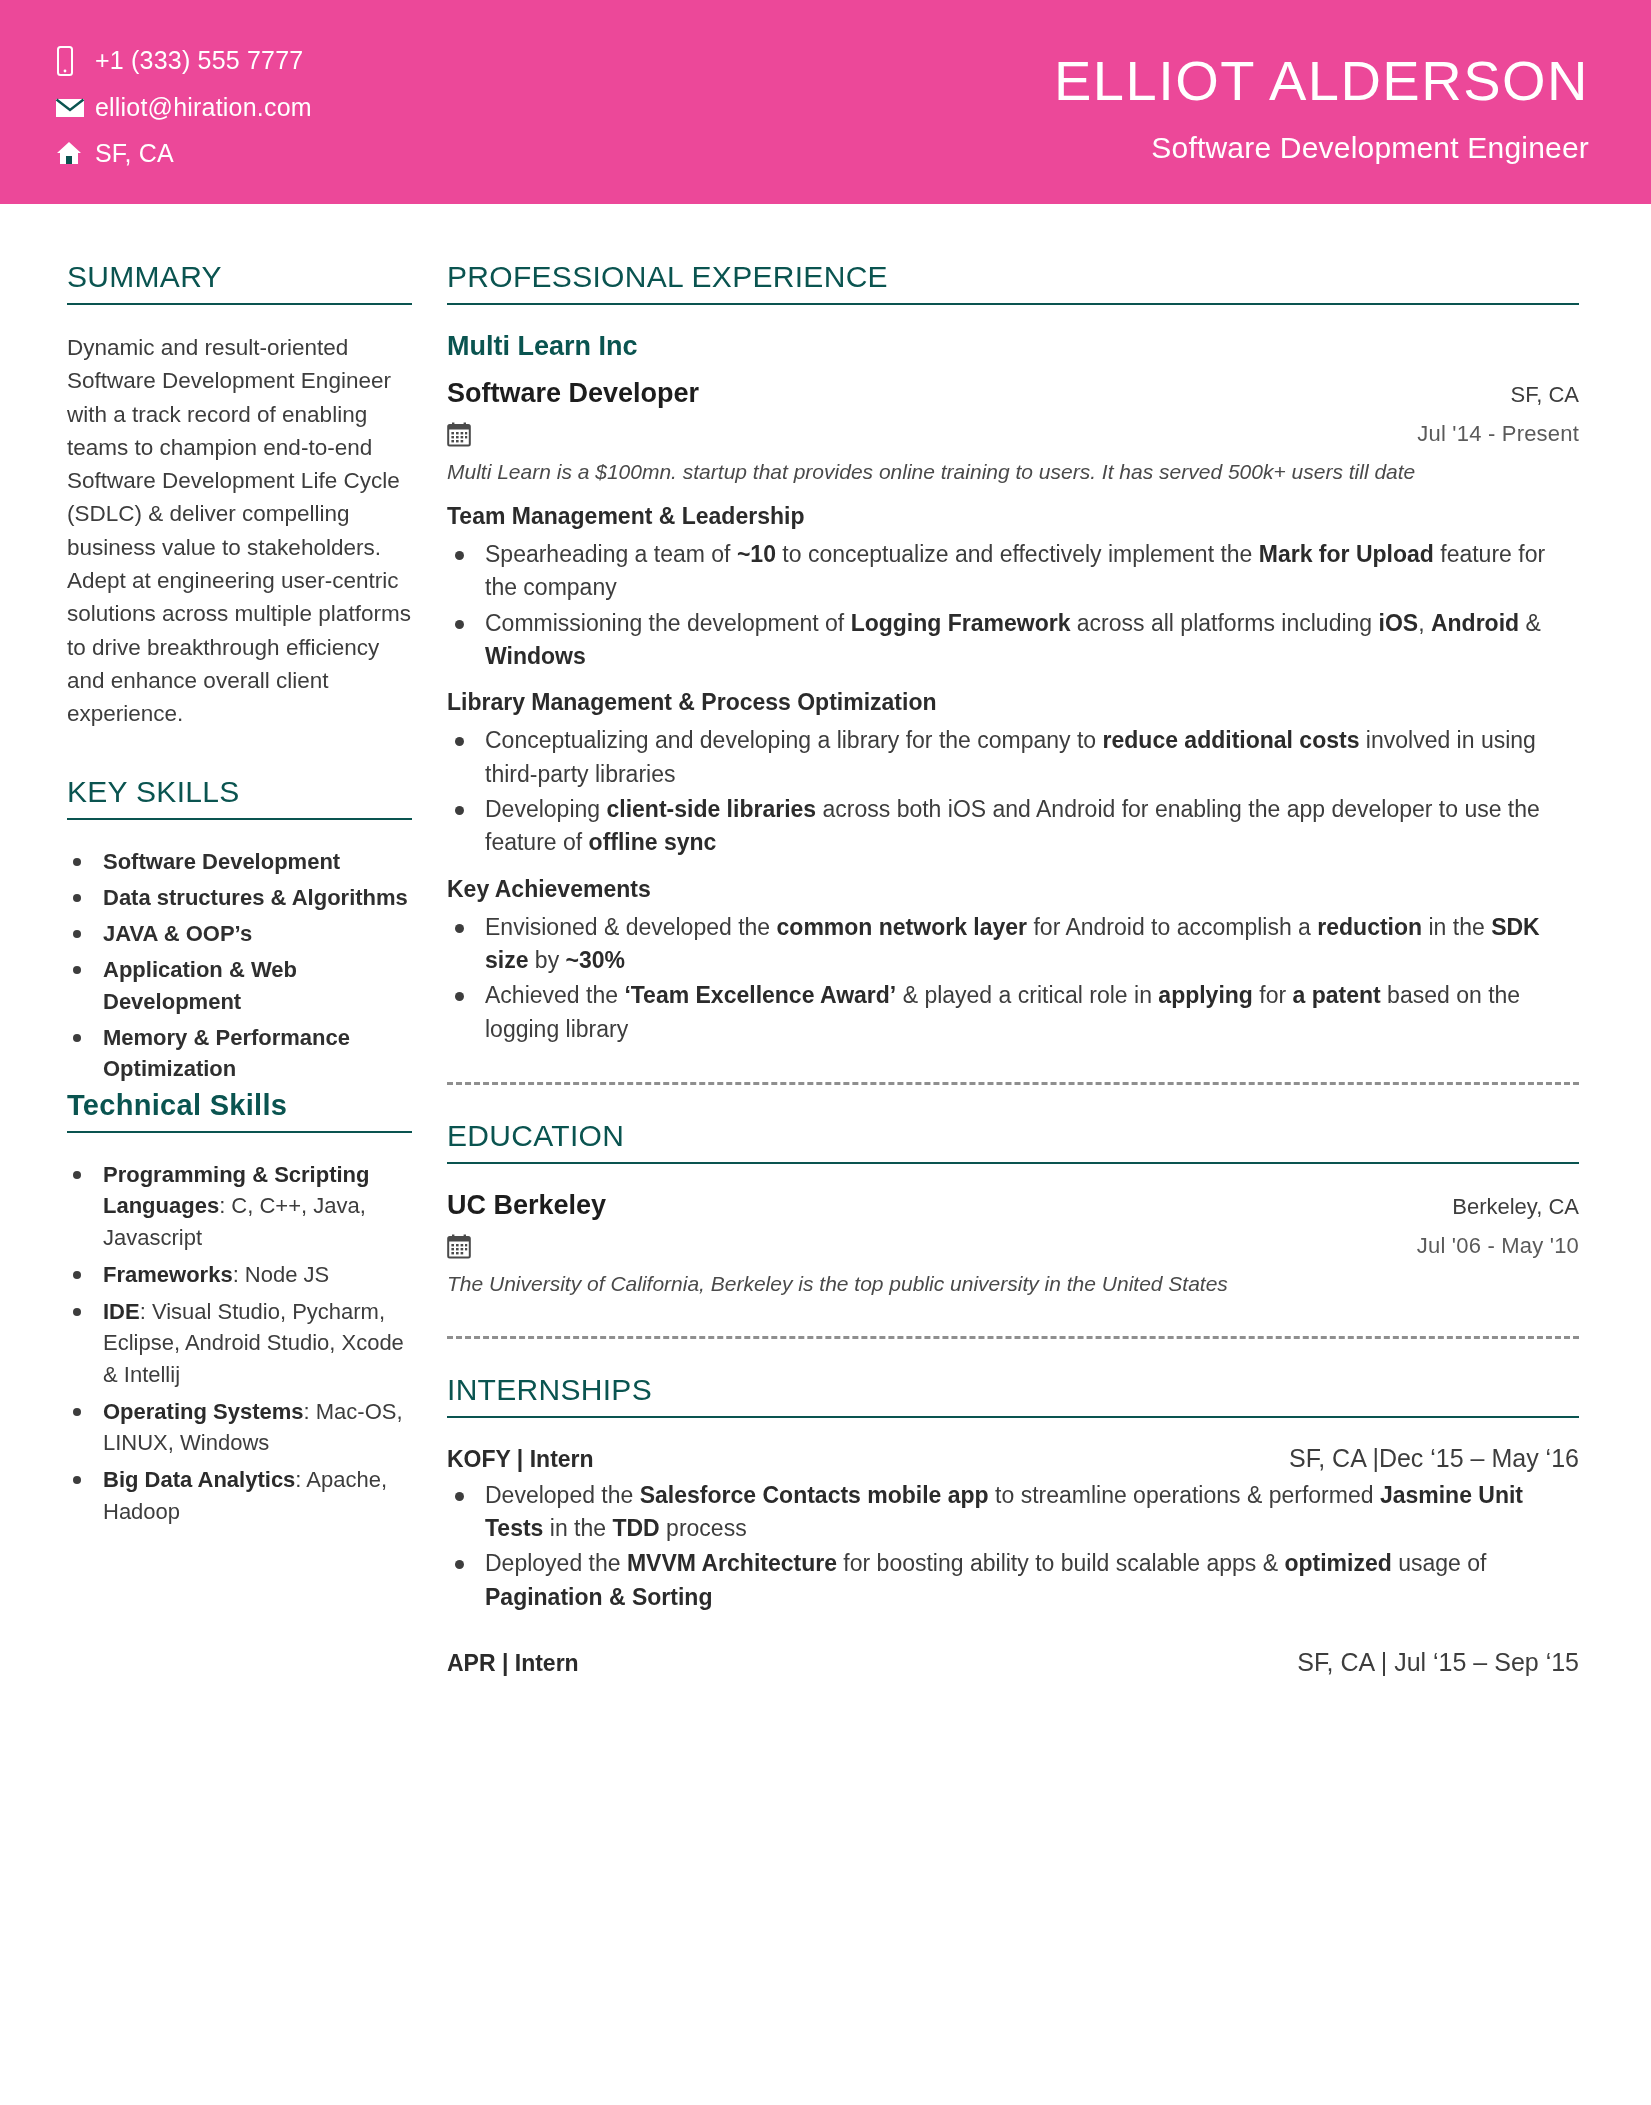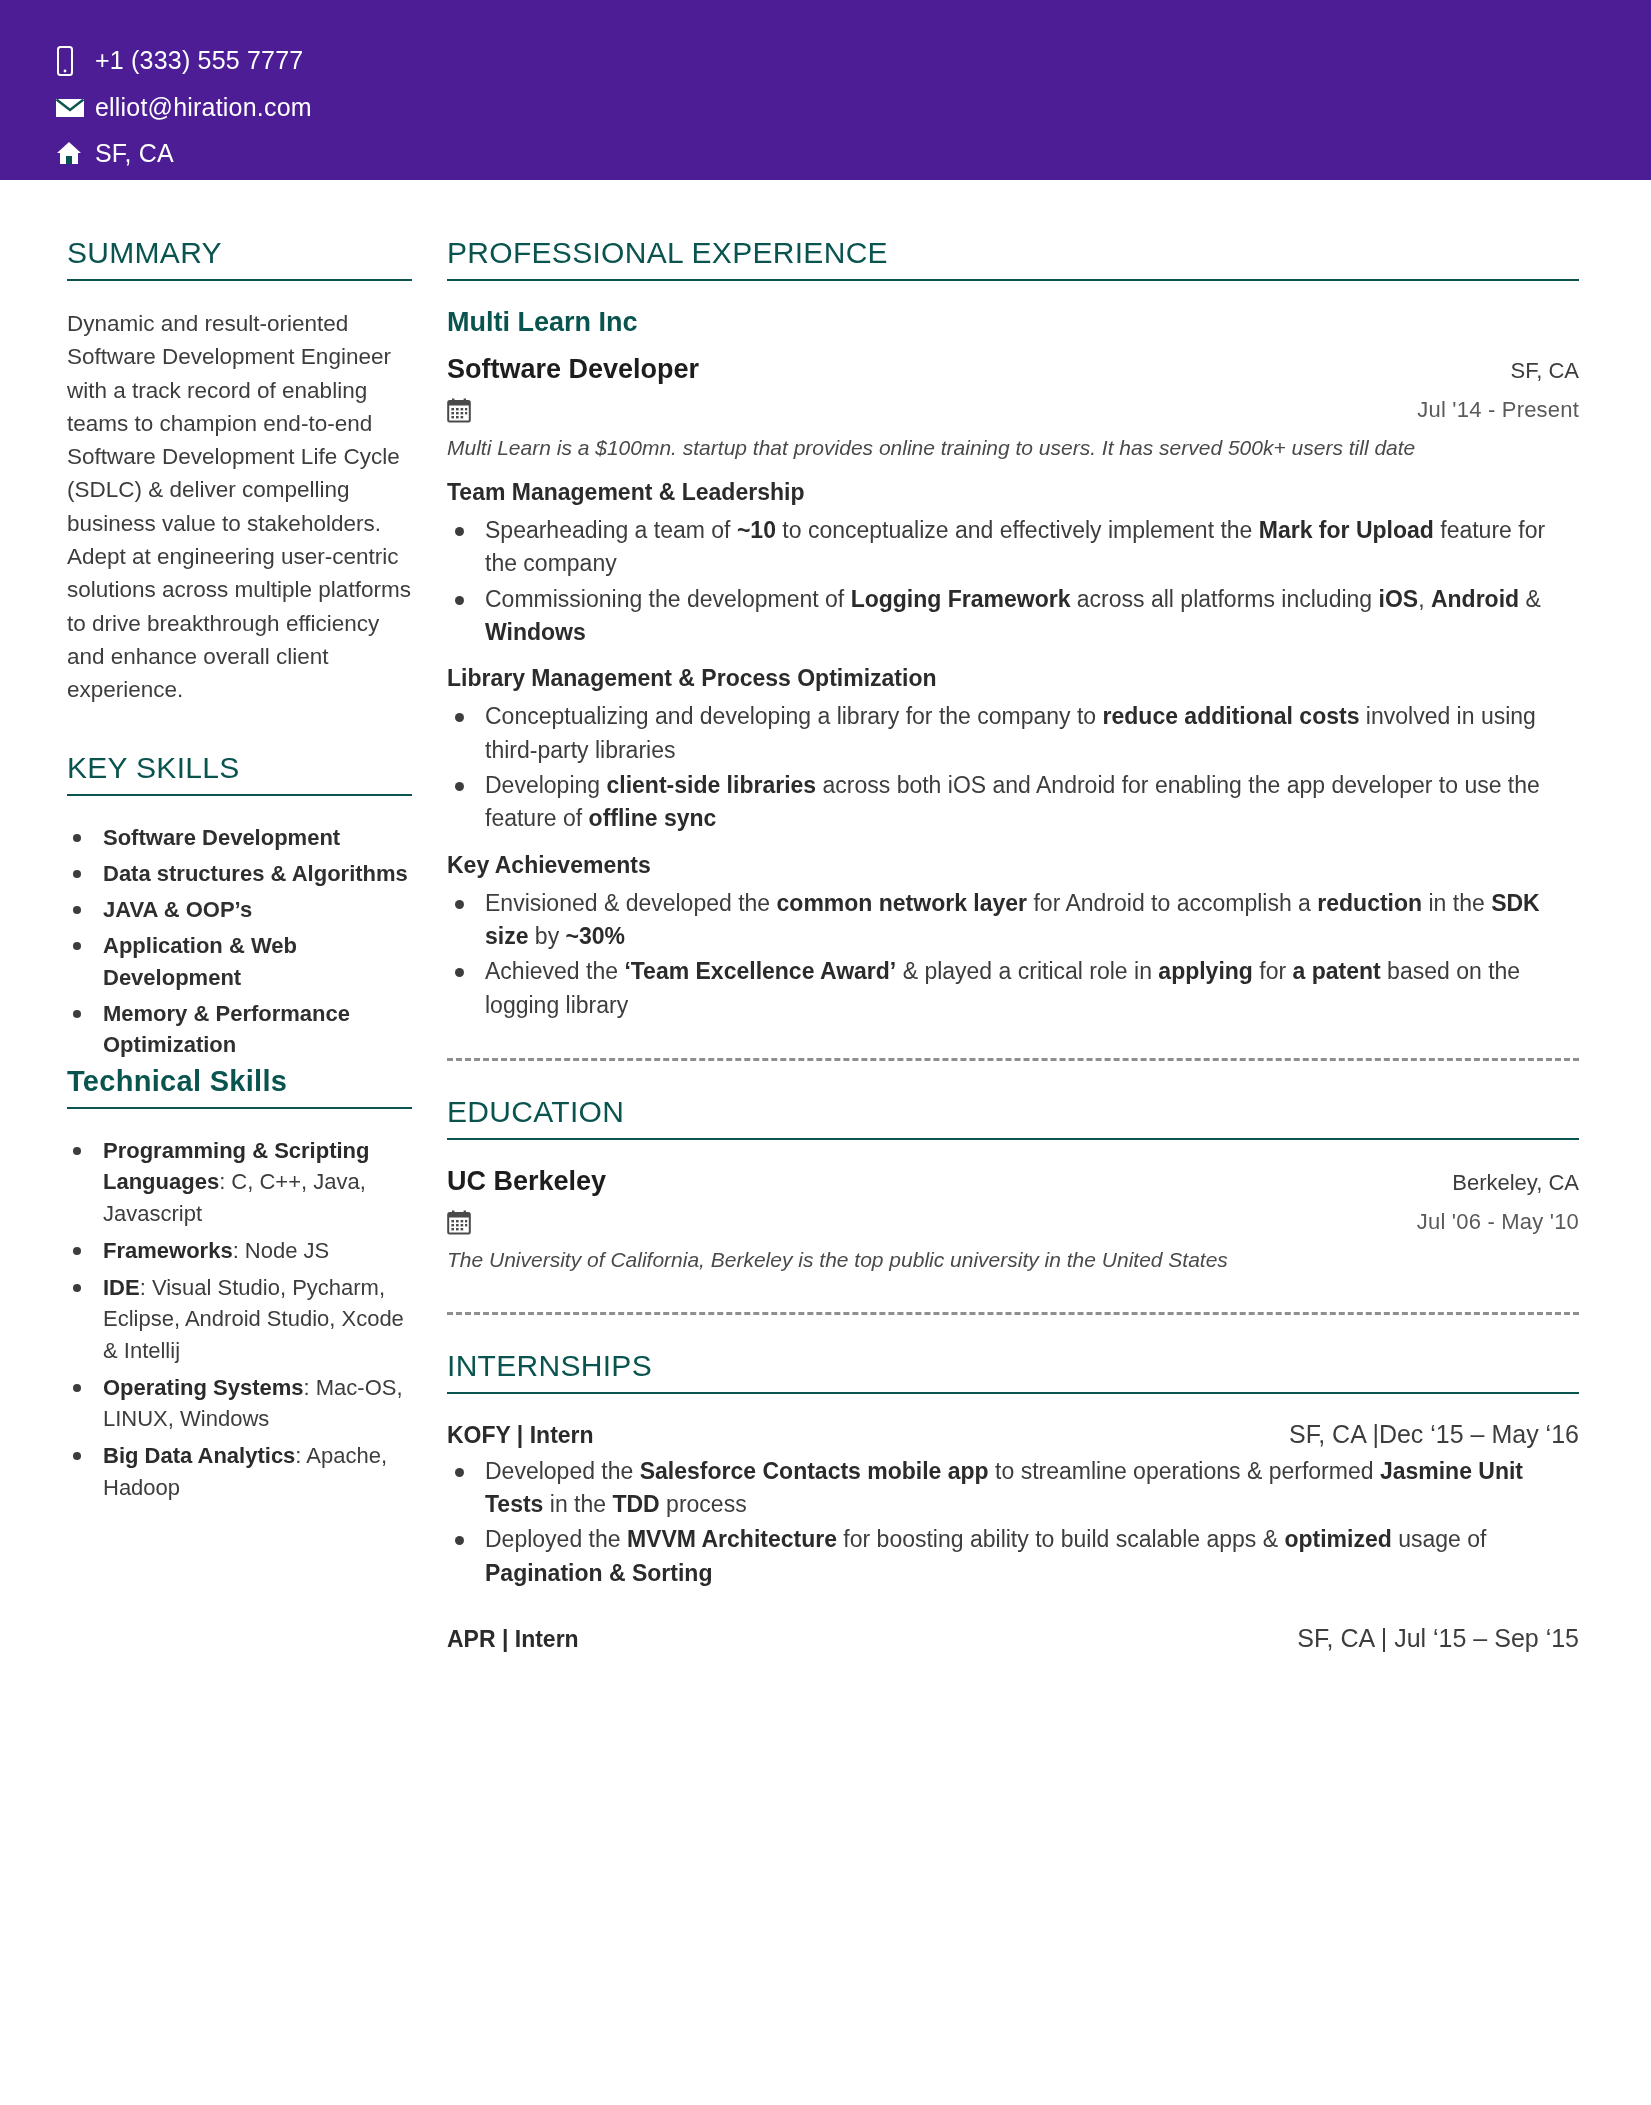--- a/index.html
+++ b/index.html
@@ -8,22 +8,22 @@
     width: 1651px;
     height: 2105px;
     background: #ffffff;
     font-family: "Liberation Sans", sans-serif;
     color: #3a3a3a;
     overflow: hidden;
   }
 
   
   .header {
-    height: 180px;
-    background: #4c1d95;
+    height: 204px;
+    background: #ec4899;
     display: flex;
     align-items: stretch;
     position: relative;
   }
   .header-left {
     width: 50%;
     padding: 46px 0 0 55px;
   }
   .contact-row {
     display: flex;
@@ -249,20 +249,24 @@
         <svg width="28" height="26" viewBox="0 0 28 26">
             <path d="M14 2 L26 13 L23 13 L23 24 L5 24 L5 13 L2 13 Z" fill="#fff"></path>
             <path d="M11 24 L11 16 L17 16 L17 24 Z" fill="#0a5450"></path>
           </svg>
       </span>
       <span class="contact-text">SF, CA</span>
     </div>
 
   </div>
 
+  <div class="header-right">
+    <div class="cand-name">ELLIOT ALDERSON</div>
+    <div class="cand-role">Software Development Engineer</div>
+  </div>
 </div>
 
 <div class="page">
 
   <div class="col-left">
 
     <div>
       <div class="sec-title">SUMMARY</div>
       <div class="sec-rule"></div>
       <div class="summary-text">Dynamic and result-oriented Software Development Engineer with a track record of enabling teams to champion end-to-end Software Development Life Cycle (SDLC) &amp; deliver compelling business value to stakeholders. Adept at engineering user-centric solutions across multiple platforms to drive breakthrough efficiency and enhance overall client experience.</div>

